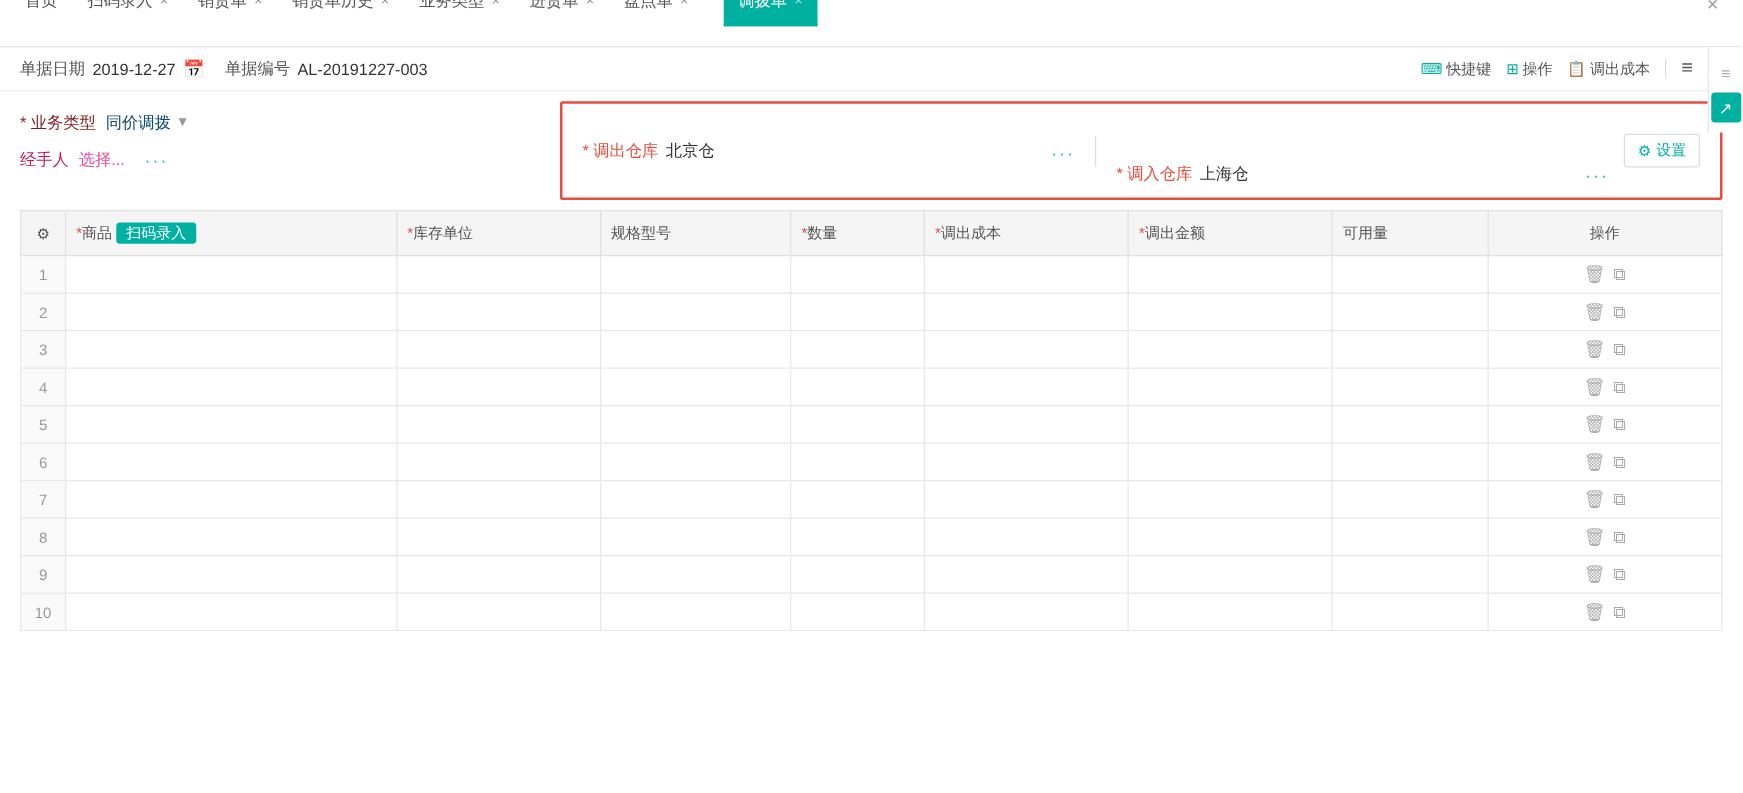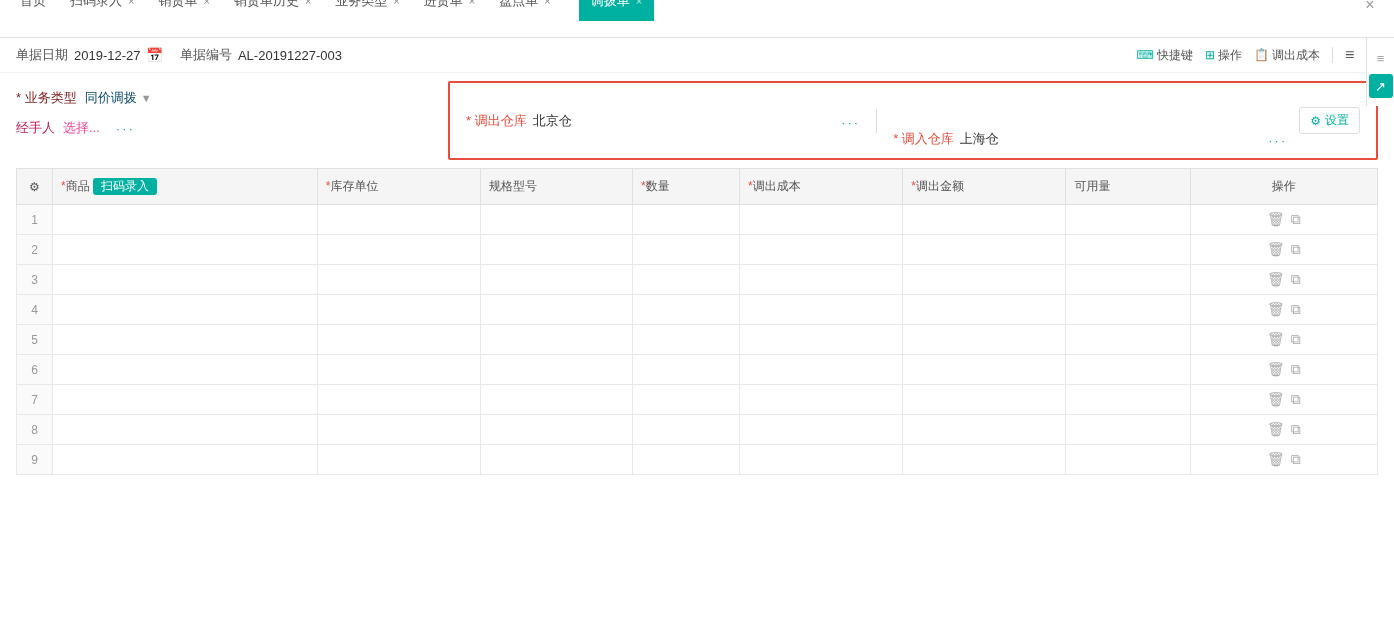--- a/index.html
+++ b/index.html
@@ -508,20 +508,31 @@
           <td class="row-num">9</td>
           <td></td>
           <td></td>
           <td></td>
           <td></td>
           <td></td>
           <td></td>
           <td></td>
           <td class="action-cell"><span class="action-icon">🗑</span><span class="action-icon">⧉</span></td>
         </tr>
+        <tr>
+          <td class="row-num">10</td>
+          <td></td>
+          <td></td>
+          <td></td>
+          <td></td>
+          <td></td>
+          <td></td>
+          <td></td>
+          <td class="action-cell"><span class="action-icon">🗑</span><span class="action-icon">⧉</span></td>
+        </tr>
       </tbody>
   </table>
 </div>
 
 <div class="side-panel">
   <div class="side-btn">
     <span>≡</span>
   </div>
   <div class="side-btn green-bg">
     <span>↗</span>

